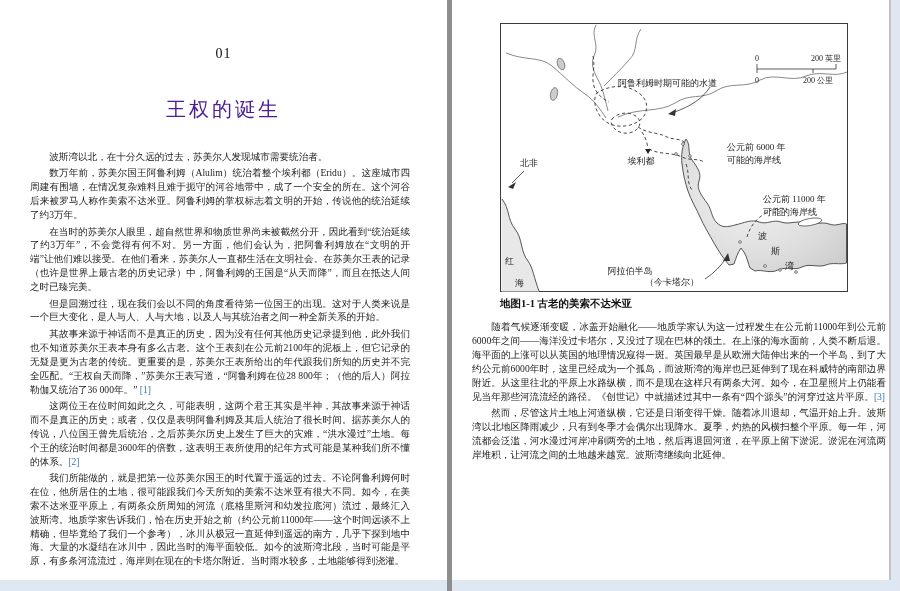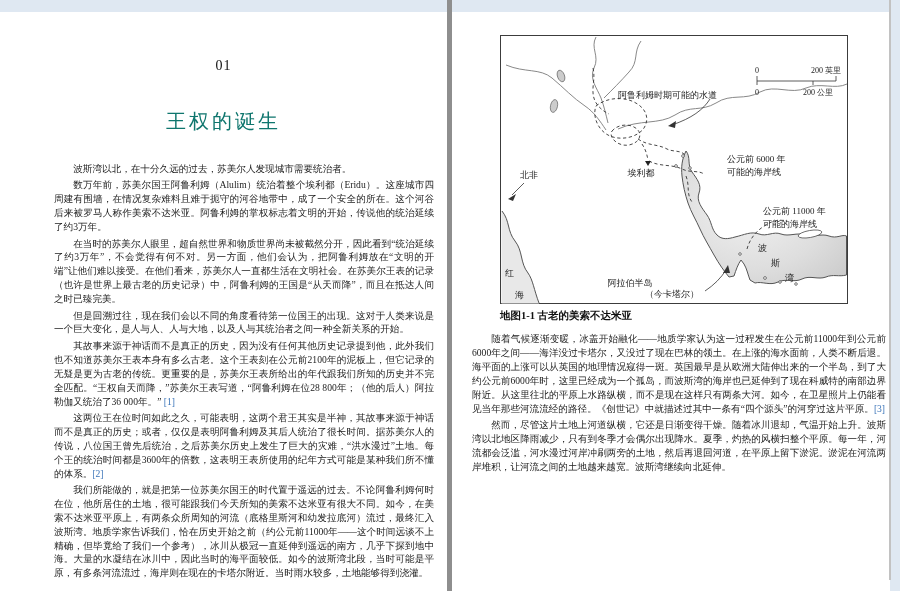--- a/index.html
+++ b/index.html
@@ -2,33 +2,33 @@
 <html><head>
 <meta charset="utf-8">
 <style>
   html,body{margin:0;padding:0;}
   body{
     width:900px;height:591px;position:relative;overflow:hidden;
     background:#dfe8f2;
     font-family:"Liberation Serif","DejaVu Serif",serif;
     color:#1c1c1c;
   }
-  .page{position:absolute;top:12px;height:580px;background:#ffffff;}
+  .page{position:absolute;top:0;height:580px;background:#ffffff;}
   .page-left{left:0;width:447px;}
   .page-right{left:452px;width:438px;}
   .divider{position:absolute;left:447px;top:0;width:5px;height:591px;background:#8e8e8e;}
   .right-edge{position:absolute;left:889px;top:0;width:2px;height:580px;background:#c2c2c2;}
 
   .chapnum{position:absolute;top:46px;left:0;right:0;text-align:center;
     font-size:14px;letter-spacing:1px;color:#111;}
   .book-title{position:absolute;top:96px;left:0;right:0;text-align:center;
-    font-size:20px;letter-spacing:3px;color:#0f766e;}
+    font-size:20px;letter-spacing:3px;color:#4c1d95;}
 
   .textblock{position:absolute;font-size:9.6px;line-height:13.9px;text-align:justify;}
-  .textblock-left{top:150px;left:30px;width:380px;margin-left:24px;}
+  .textblock-left{top:150px;left:30px;width:380px;}
   .textblock-right{top:320px;left:20px;width:414px;font-family:Liberation Serif, serif;}
   .textblock p{margin:0 0 2.5px 0;text-indent:2em;}
   .ref{color:#3b74b8;}
 
   .mapwrap{position:absolute;top:23px;left:48px;width:348px;height:269px;}
   .map-caption{position:absolute;top:297px;left:48px;width:348px;text-align:left;
     font-weight:bold;font-size:10.5px;color:#111;}
 
   
   .map-border{fill:none;stroke:#3c3c3c;stroke-width:1;}

